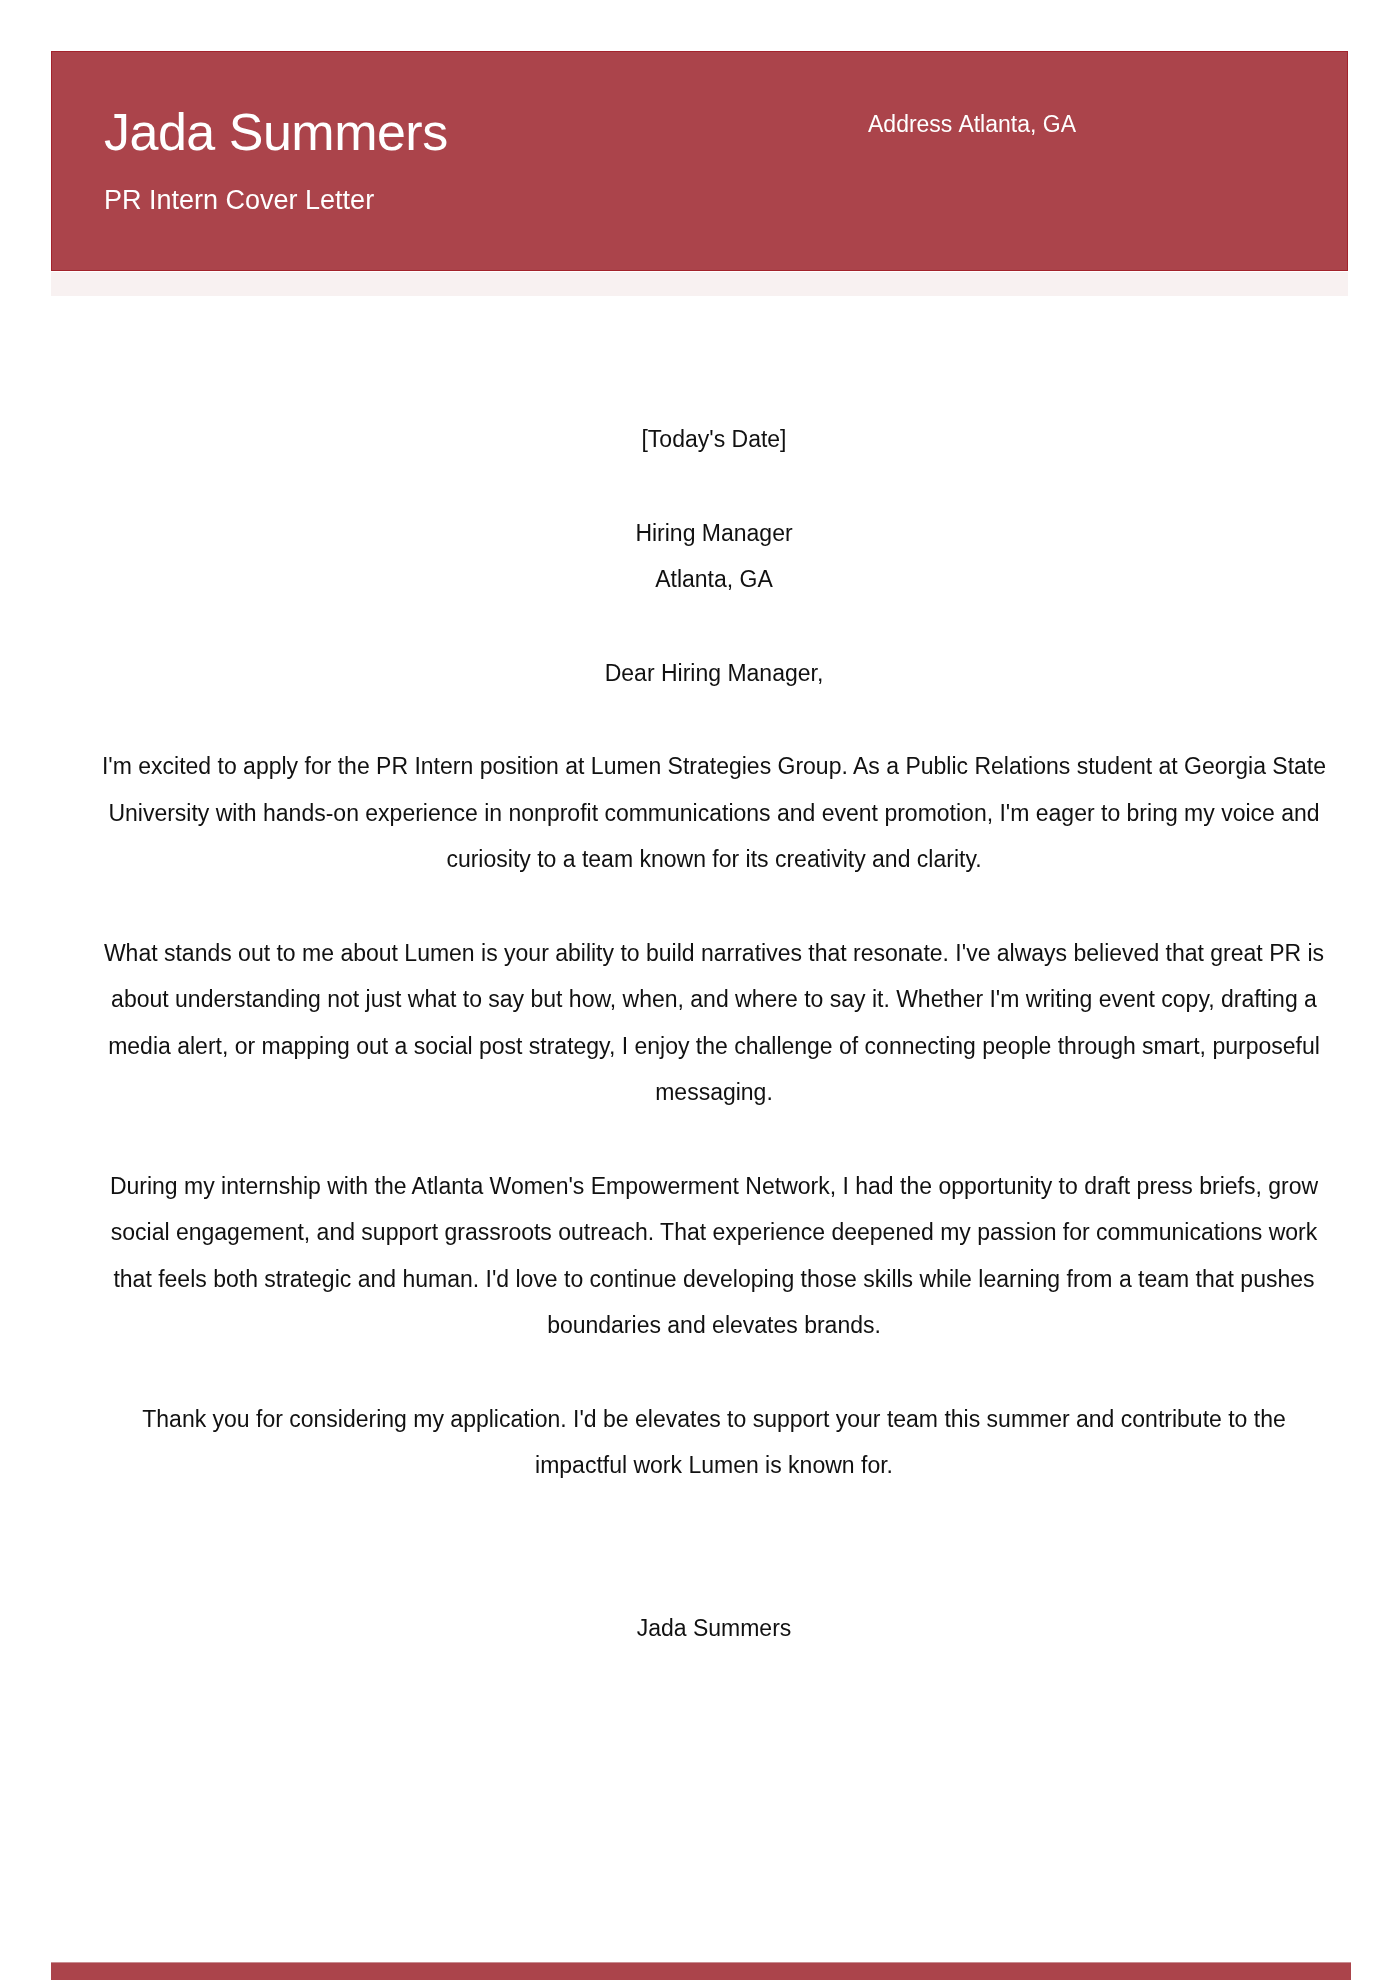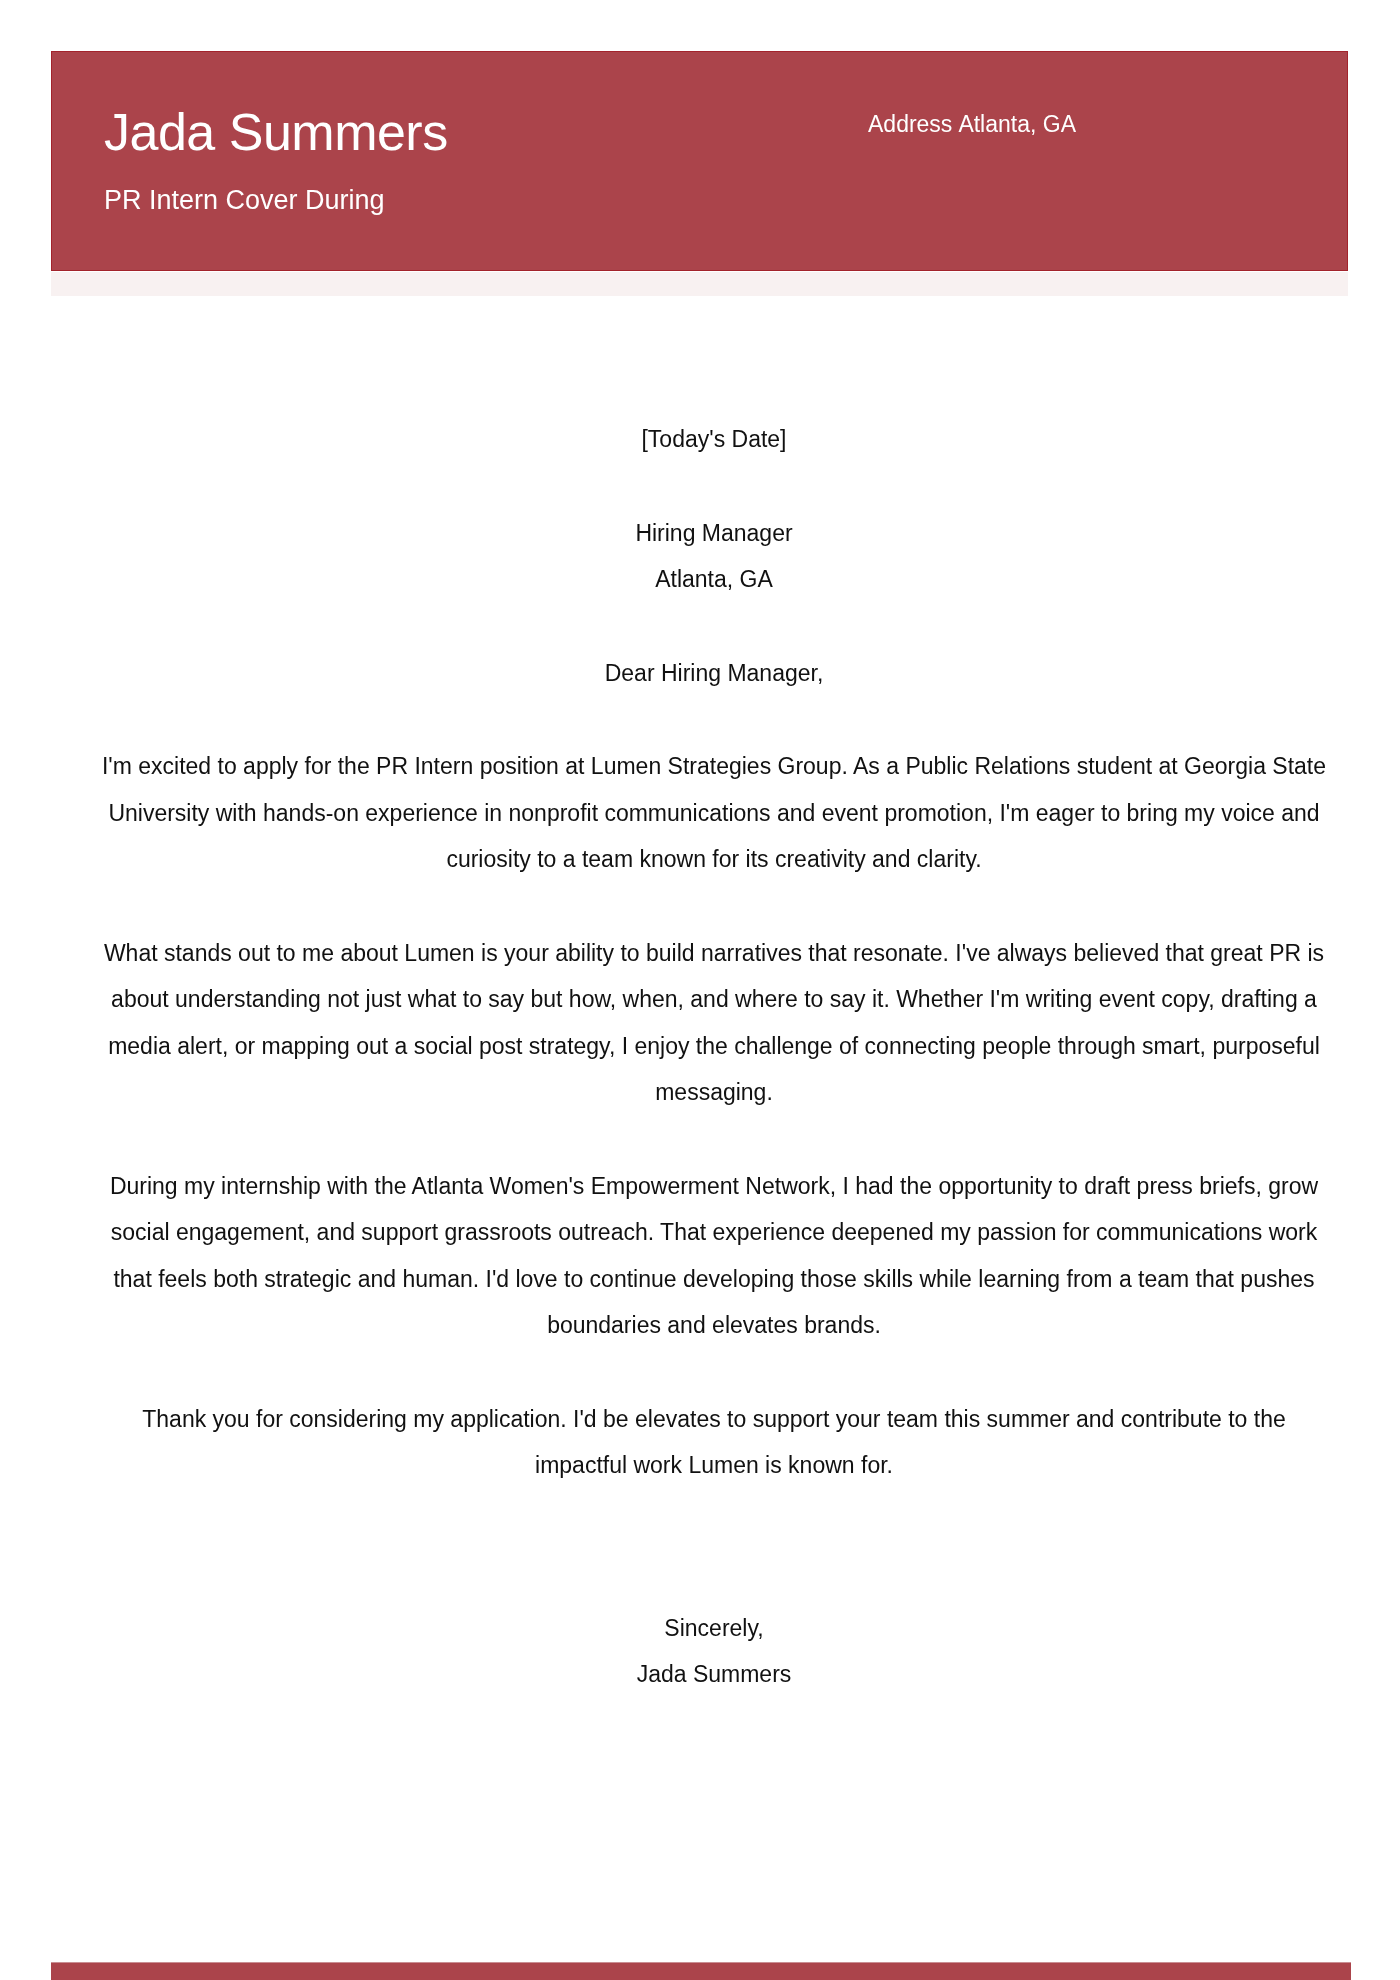--- a/index.html
+++ b/index.html
@@ -39,21 +39,21 @@
     .footer {
       position: absolute; left: 51px; top: 1962px; width: 1300px; height: 18px;
       background: #ab444b; border-top: 1px solid #c98e92; box-sizing: border-box;
     }
   </style>
 </head>
 <body>
 
 <div class="header">
   <h1 class="name">Jada Summers</h1>
-  <div class="subtitle">PR Intern Cover During</div>
+  <div class="subtitle">PR Intern Cover Letter</div>
   <ul class="contact">
     <li>
       <span class="lbl">Address</span><span>Atlanta, GA</span>
     </li>
   </ul>
 </div>
 <div class="strip"></div>
 
 <div class="letter">
   <p>[Today's Date]</p>
@@ -64,17 +64,16 @@
   <p>Dear Hiring Manager,</p>
   <div class="gap"></div>
   <p>I'm excited to apply for the PR Intern position at Lumen Strategies Group. As a Public Relations student at Georgia State University with hands-on experience in nonprofit communications and event promotion, I'm eager to bring my voice and curiosity to a team known for its creativity and clarity.</p>
   <div class="gap"></div>
   <p>What stands out to me about Lumen is your ability to build narratives that resonate. I've always believed that great PR is about understanding not just what to say but how, when, and where to say it. Whether I'm writing event copy, drafting a media alert, or mapping out a social post strategy, I enjoy the challenge of connecting people through smart, purposeful messaging.</p>
   <div class="gap"></div>
   <p>During my internship with the Atlanta Women's Empowerment Network, I had the opportunity to draft press briefs, grow social engagement, and support grassroots outreach. That experience deepened my passion for communications work that feels both strategic and human. I'd love to continue developing those skills while learning from a team that pushes boundaries and elevates brands.</p>
   <div class="gap"></div>
   <p>Thank you for considering my application. I'd be elevates to support your team this summer and contribute to the impactful work Lumen is known for.</p>
   <div class="gap-lg"></div>
-  <p>Sincerely,</p>
   <p>Jada Summers</p>
 </div>
 
 <div class="footer"></div>
 
 </body></html>

